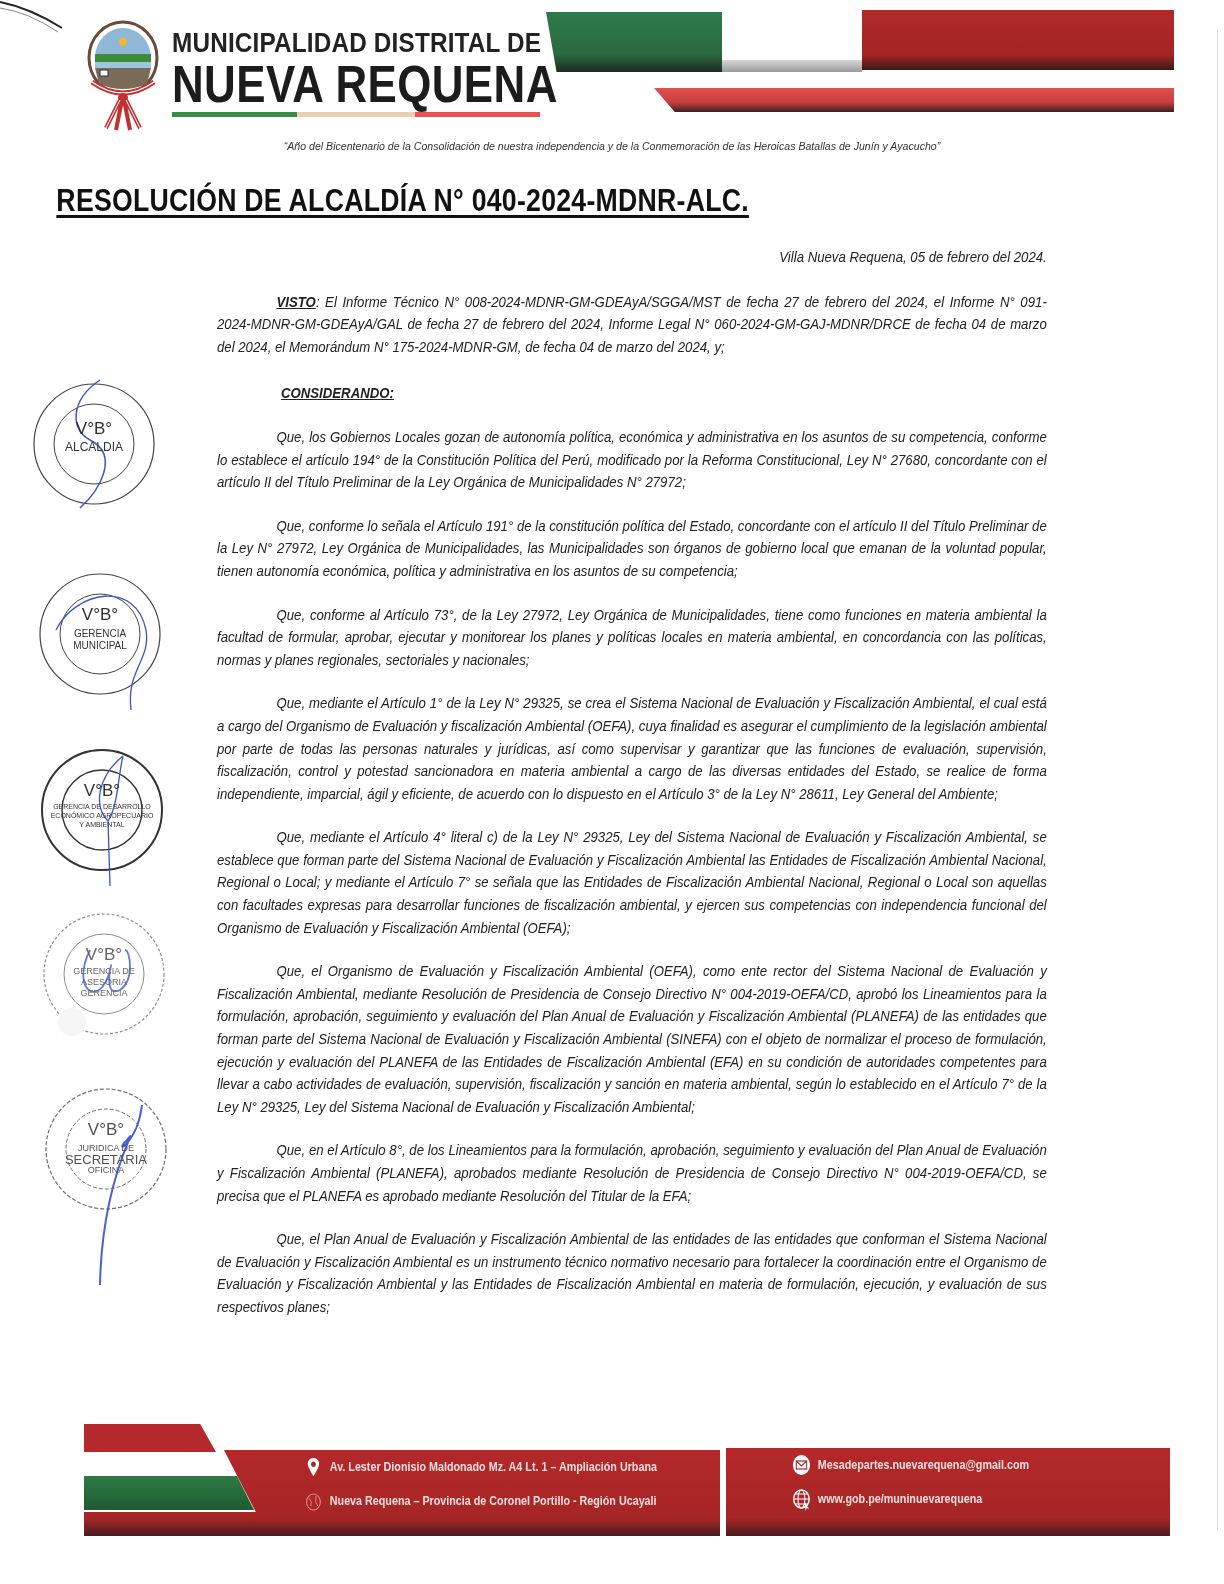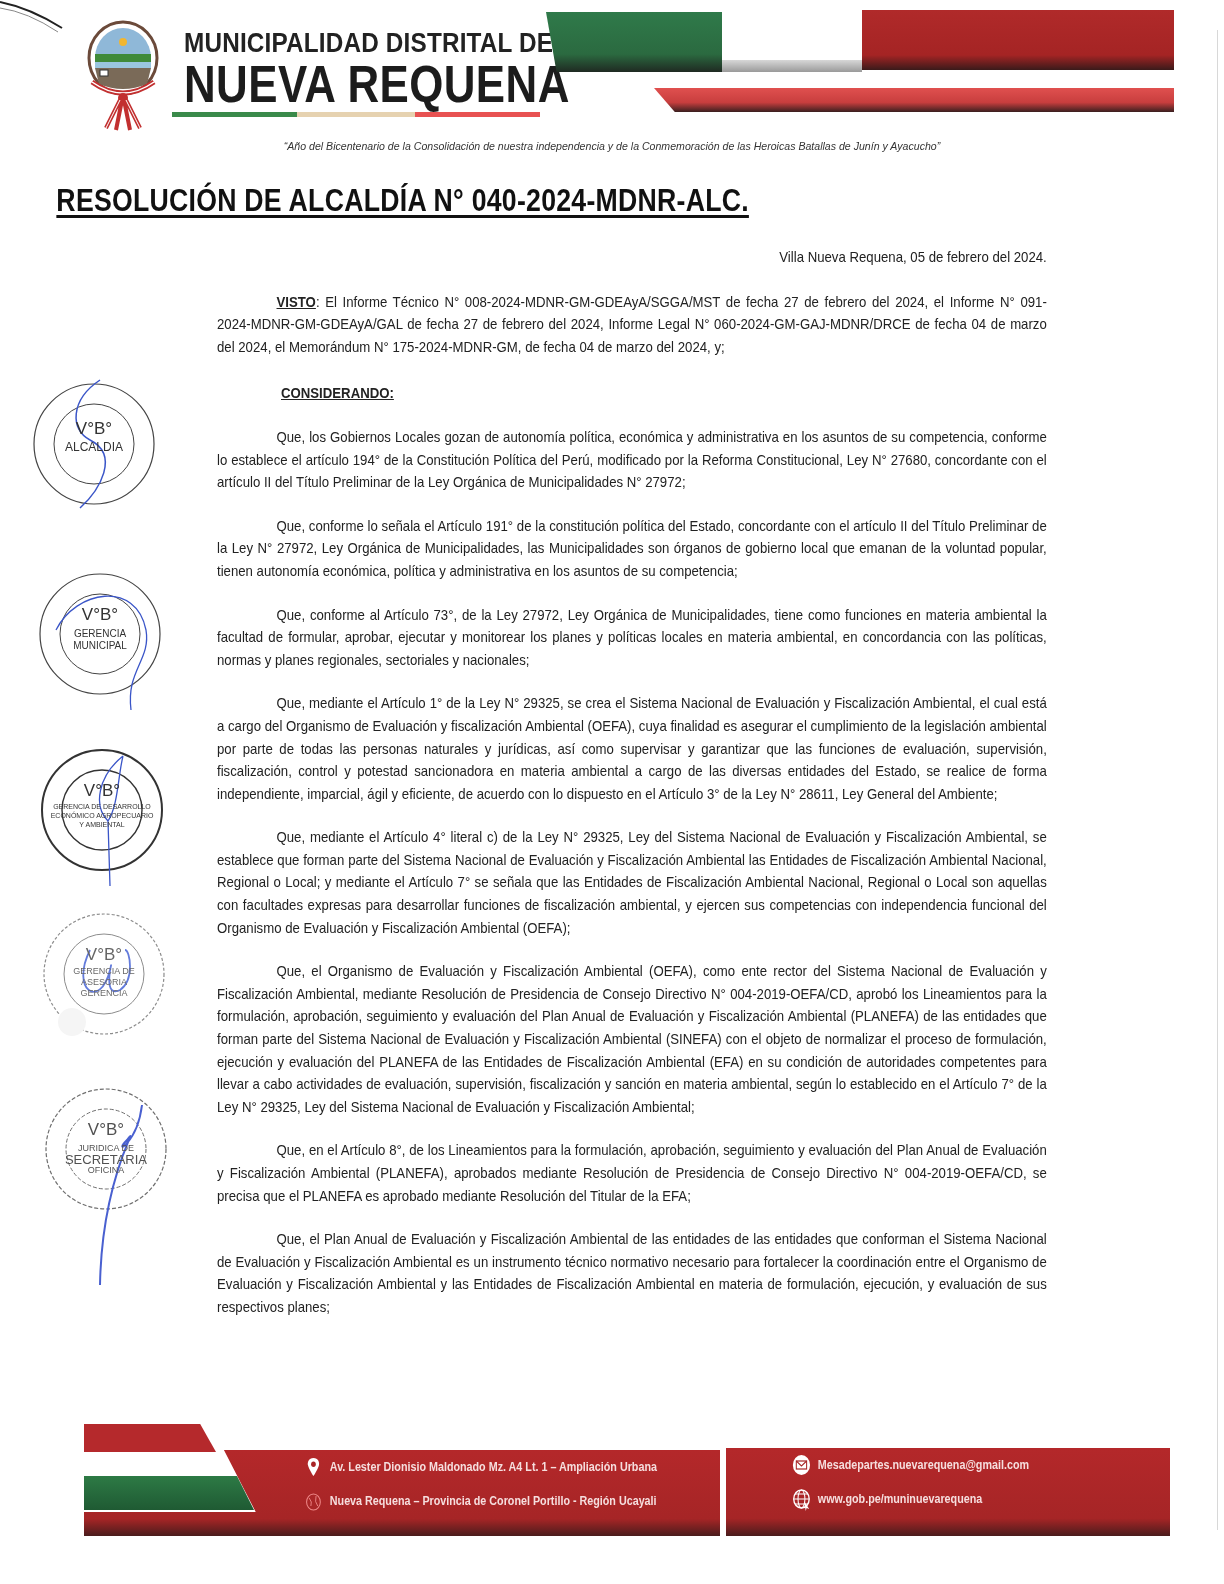--- a/index.html
+++ b/index.html
@@ -2,21 +2,21 @@
 <html><head>
 <meta charset="utf-8">
 <style>
   * { box-sizing: border-box; margin: 0; padding: 0; }
   html, body { width: 1224px; height: 1584px; background: #ffffff; overflow: hidden; }
   body { position: relative; font-family: "Liberation Sans", sans-serif; color: #1a1a1a; }
 
   
   .scan-mark { position: absolute; left: 0; top: 0; width: 80px; height: 40px; }
   .crest { position: absolute; left: 84px; top: 12px; width: 78px; height: 120px; }
-  .brand { position: absolute; left: 184px; top: 28px; }
+  .brand { position: absolute; left: 172px; top: 28px; }
   .brand-line1 { font-family: "Liberation Sans", sans-serif; font-weight: bold; font-size: 27px;
                  letter-spacing: 0.2px; color: #222; transform: scaleX(0.9); transform-origin: left; white-space: nowrap; line-height: 30px;}
   .brand-line2 { font-family: "Liberation Sans", sans-serif; font-weight: bold; font-size: 51px;
                  letter-spacing: 0.5px; color: #1c1c1c; transform: scaleX(0.86); transform-origin: left; white-space: nowrap; line-height: 50px; margin-top: 2px;}
   .brand-stripe { position: absolute; left: 172px; top: 112px; width: 368px; height: 5px; display: flex; }
   .brand-stripe div { height: 100%; }
 
   .hdr-band-green { position: absolute; left: 546px; top: 12px; width: 176px; height: 60px;
     background: linear-gradient(180deg, #2f7a4a 0%, #2b6a40 70%, #1f2a22 100%);
     clip-path: polygon(0 0, 100% 0, 100% 100%, 6% 100%); }
@@ -30,21 +30,21 @@
   .right-edge { position: absolute; right: 6px; top: 30px; width: 1px; height: 1500px; background: #d8d8d8; }
 
   .motto { position: absolute; left: 0; width: 1224px; top: 140px; text-align: center;
            font-style: italic; font-size: 11.5px; color: #333; transform: scaleX(0.92); }
 
   .title { position: absolute; left: 0; width: 1224px; top: 183px; text-align: left; }
   .title span { font-weight: bold; font-size: 31px; text-decoration: underline; text-underline-offset: 4px;
                 color: #111; display: inline-block; transform: scaleX(0.86); letter-spacing: 0.3px; }
 
   
-  .content { position: absolute; left: 217px; width: 830px; top: 240px; font-size: 14.2px; line-height: 22.6px; color: #222; }
+  .content { position: absolute; left: 217px; width: 830px; top: 240px; font-size: 14.2px; line-height: 22.6px; color: #222; font-style: italic; }
   .content p { text-align: justify; transform: scaleX(0.93); transform-origin: left; width: 107.5%; }
   .place-date { text-align: right !important; margin-top: 6px; }
   .visto { margin-top: 22px; text-indent: 64px; }
   .visto .lbl { font-weight: bold; text-decoration: underline; }
   .considerando { margin-top: 24px; margin-left: 64px; font-weight: bold; text-decoration: underline; }
   .para { margin-top: 21px; text-indent: 64px; }
 
   
   .stamp { position: absolute; width: 128px; height: 128px; }
   .stamp svg { width: 100%; height: 100%; overflow: visible; }

